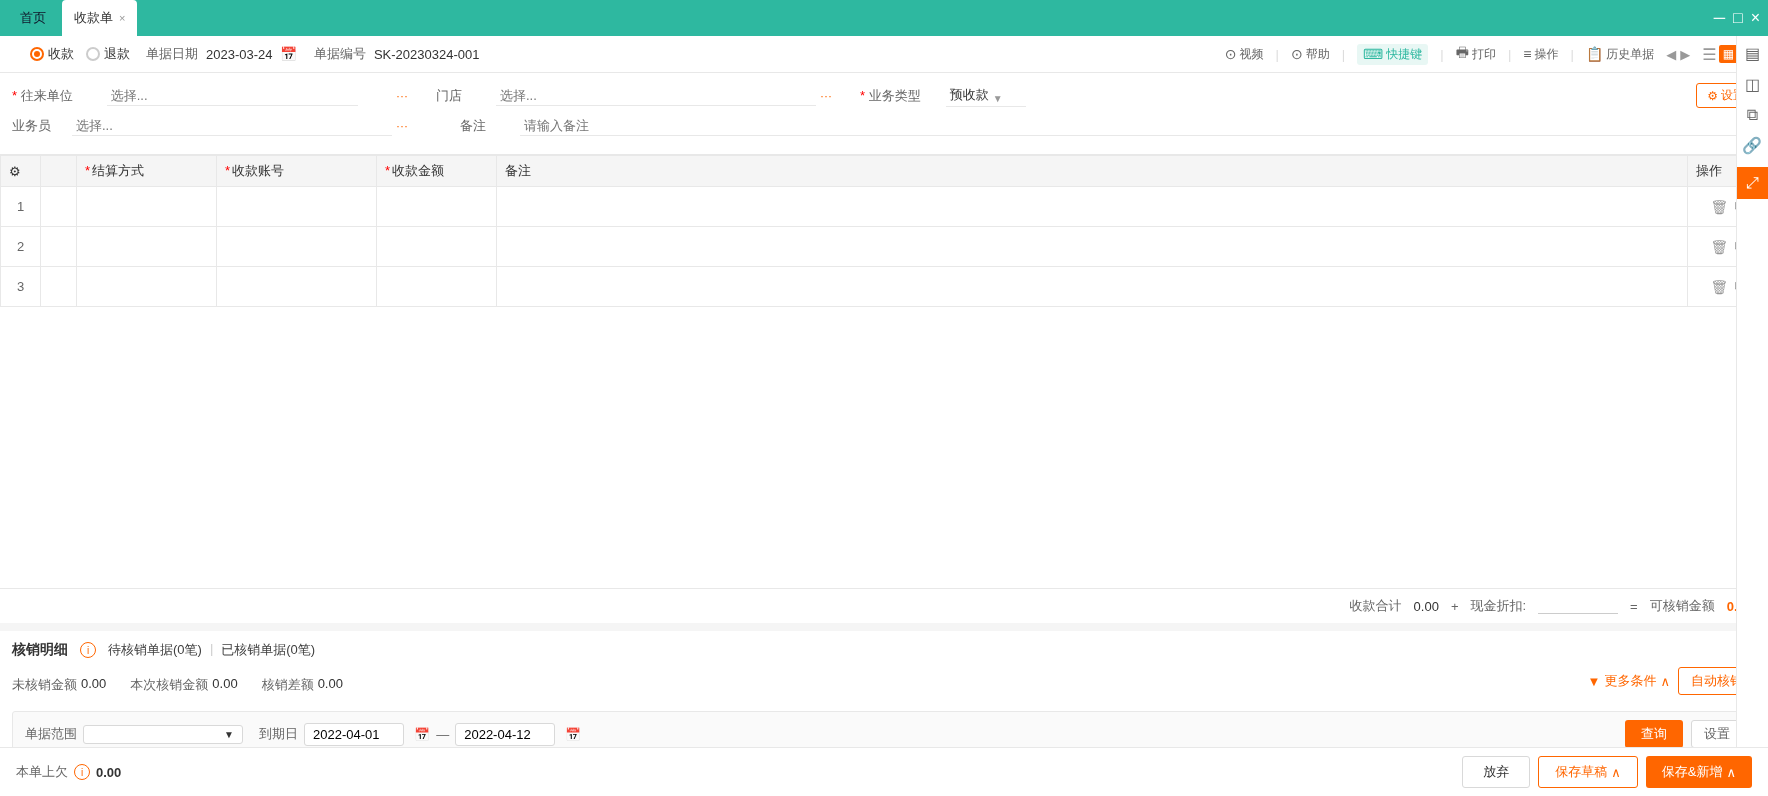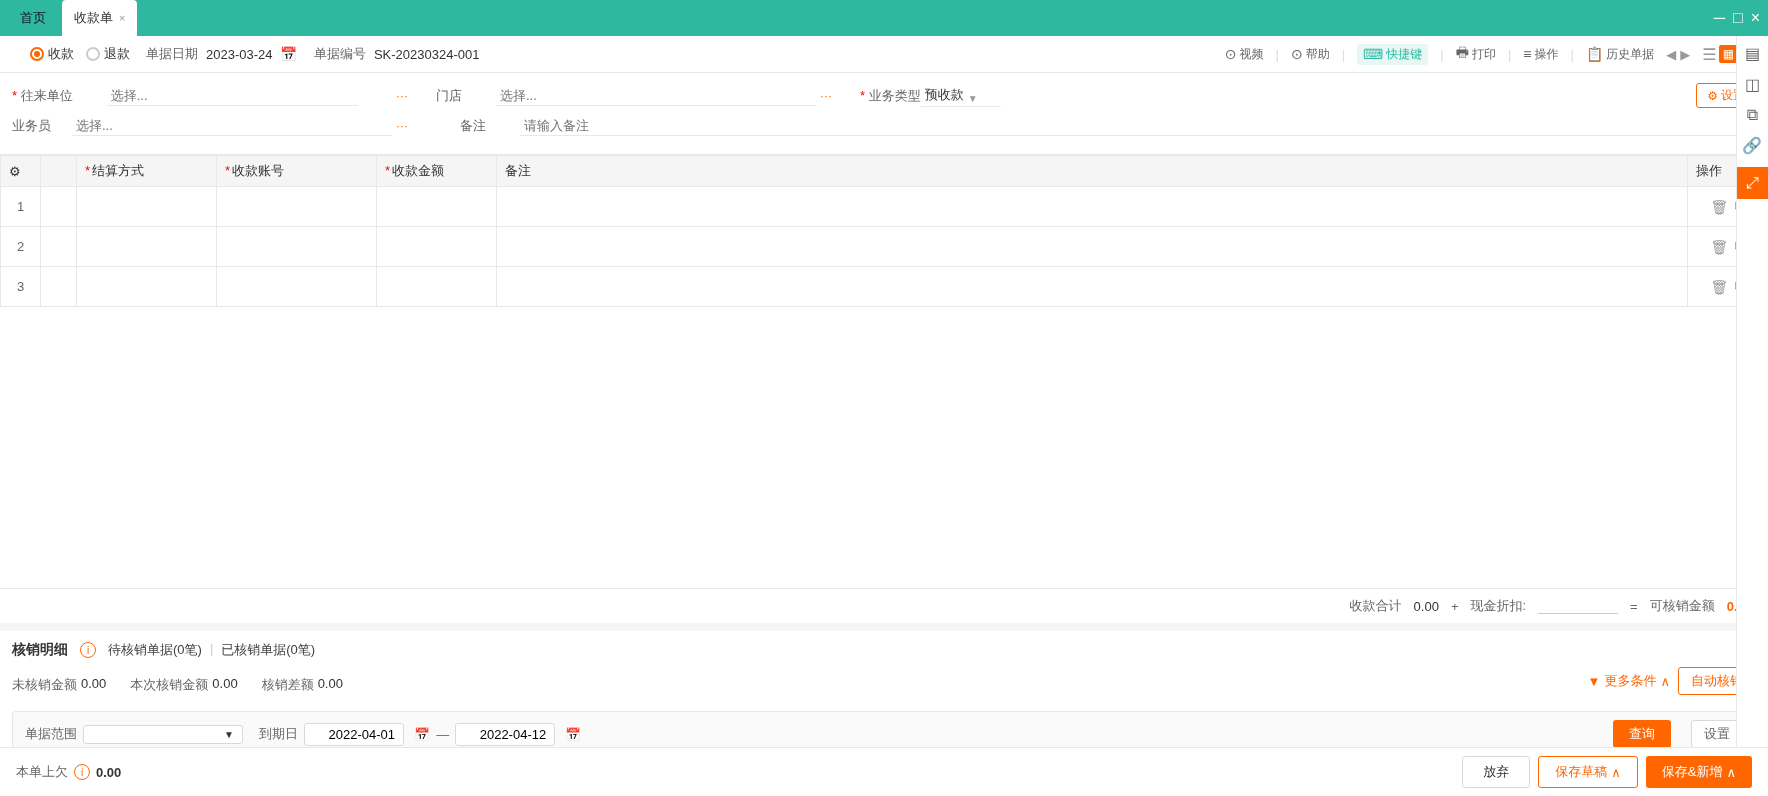--- a/index.html
+++ b/index.html
@@ -172,20 +172,21 @@
     }
     .form-select {
       display: flex;
       align-items: flex-end;
       border: none;
       border-bottom: 1px solid #e8e8e8;
       padding: 2px 4px;
       min-width: 80px;
       color: #333;
       font-size: 13px;
+      margin-left: 25px;
     }
     .chevron-down { font-size: 10px; color: #999; margin-left: 4px; }
     .settings-btn {
       background: #fff;
       border: 1px solid #f60;
       color: #f60;
       padding: 3px 10px;
       border-radius: 3px;
       cursor: pointer;
       font-size: 12px;
@@ -378,21 +379,20 @@
       background: #fff;
       cursor: pointer;
     }
     .filter-date-input {
       border: 1px solid #d9d9d9;
       border-radius: 3px;
       padding: 3px 8px;
       width: 100px;
       font-size: 13px;
       outline: none;
-      text-align: right;
     }
     .date-icon { color: #f60; margin-left: 4px; cursor: pointer; }
     .date-range-sep { color: #666; }
     .query-btn {
       background: #f60;
       border: none;
       color: #fff;
       padding: 5px 16px;
       border-radius: 3px;
       cursor: pointer;
@@ -767,21 +767,21 @@
         </div>
       </div>
       <div class="filter-field">
         <span class="filter-label">到期日</span>
         <input class="filter-date-input" value="2022-04-01" style="">
         <span class="date-icon">📅</span>
         <span class="date-range-sep"> — </span>
         <input class="filter-date-input" value="2022-04-12" style="">
         <span class="date-icon">📅</span>
       </div>
-      <div style="margin-left:auto;display:flex;gap:20px;">
+      <div style="margin-left:auto;display:flex;gap:8px;">
         <button class="query-btn">查询</button>
         <button class="setting-btn-small">设置</button>
       </div>
     </div>
 
     <div style="overflow-x:auto;">
       <table class="bottom-table">
         <thead>
           <tr>
             <th>

